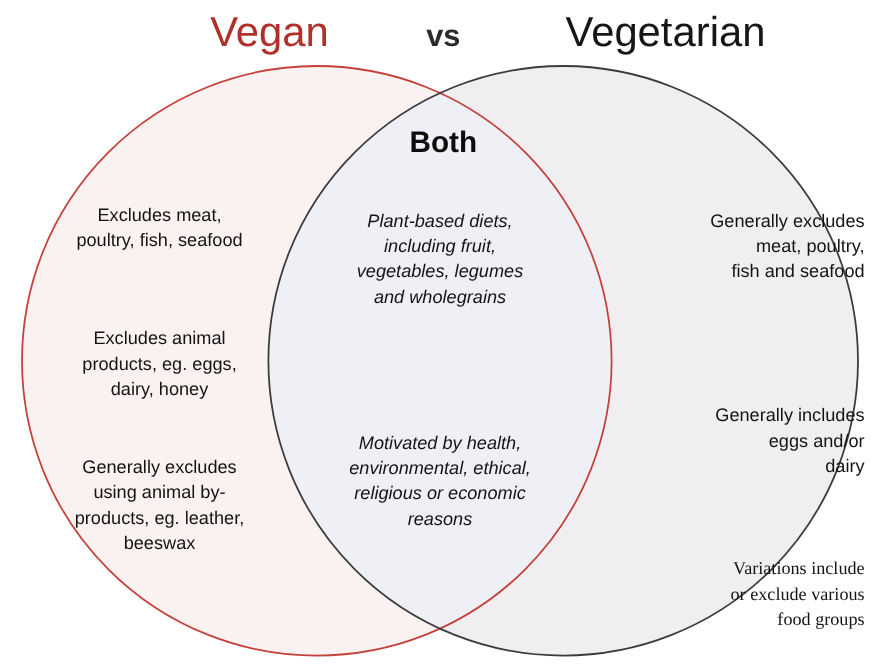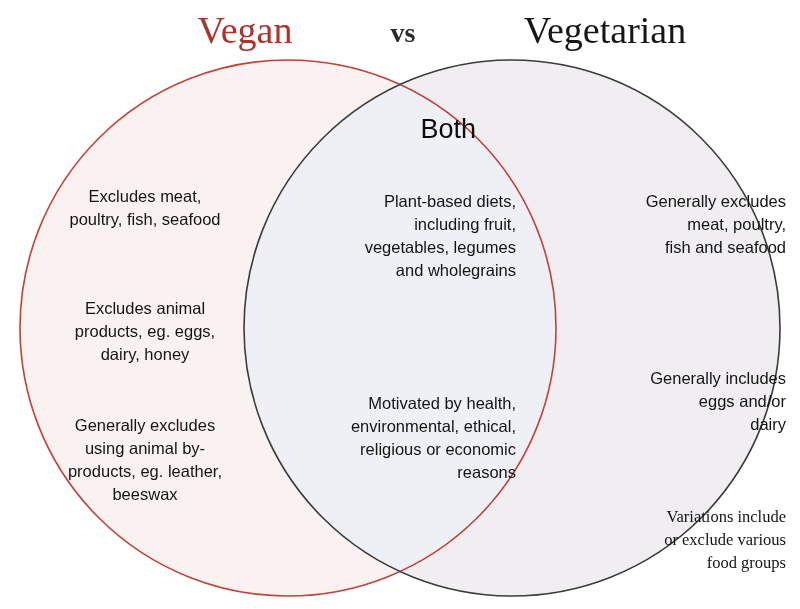--- a/index.html
+++ b/index.html
@@ -6,21 +6,21 @@
   body{
     width:800px;height:609px;
     background:#ffffff;
     font-family:"Liberation Sans", sans-serif;
     overflow:hidden;
     position:relative;
   }
   .stage{position:absolute;left:0;top:0;width:800px;height:609px;}
 
   
-  .titles{position:absolute;left:0;top:0;width:800px;height:60px;font-family:Liberation Serif, serif;}
+  .titles{position:absolute;left:0;top:0;width:800px;height:60px;}
   .title-vegan{
     position:absolute;left:100px;top:8px;width:290px;
     text-align:center;
     font-size:38px;color:#B0312A;line-height:44px;
     letter-spacing:0px;white-space:nowrap;
   }
   .title-vs{
     position:absolute;left:355px;top:14px;width:96px;
     text-align:center;
     font-size:28px;font-weight:bold;color:#2b2b2b;line-height:38px;
@@ -43,37 +43,37 @@
     left:14px;top:185px;width:262px;
     text-align:center;
     font-size:16.5px;line-height:23px;
   }
   .col-left .blk-1{margin-top:0px;}
   .col-left .blk-2{margin-top:66px;text-align:center;}
   .col-left .blk-3{margin-top:48px;}
 
   .col-center{
     left:284px;top:190px;width:232px;
-    text-align:right;
-    font-size:16.5px;line-height:23px;
+    text-align:center;
+    font-size:16.5px;line-height:23px;font-style:italic;
   }
   .col-center .blk-2{margin-top:110px;}
 
   .col-right{
     left:524px;top:190px;width:262px;
     text-align:right;
     font-size:16.5px;line-height:23px;
   }
   .col-right .blk-2{margin-top:108px;}
   .col-right .blk-3{margin-top:69px;font-family:Liberation Serif, serif;}
 
   .both-label{
     position:absolute;left:330px;top:112px;width:146px;
-    text-align:right;
-    font-size:27px;font-weight:normal;color:#0d0d0d;line-height:34px;
+    text-align:center;
+    font-size:27px;font-weight:bold;color:#0d0d0d;line-height:34px;
   }
 </style>
 </head>
 <body>
 
 <div class="stage">
 
   <svg class="venn" viewBox="0 0 800 609">
     <defs>
       <clipPath id="clipLeft">

